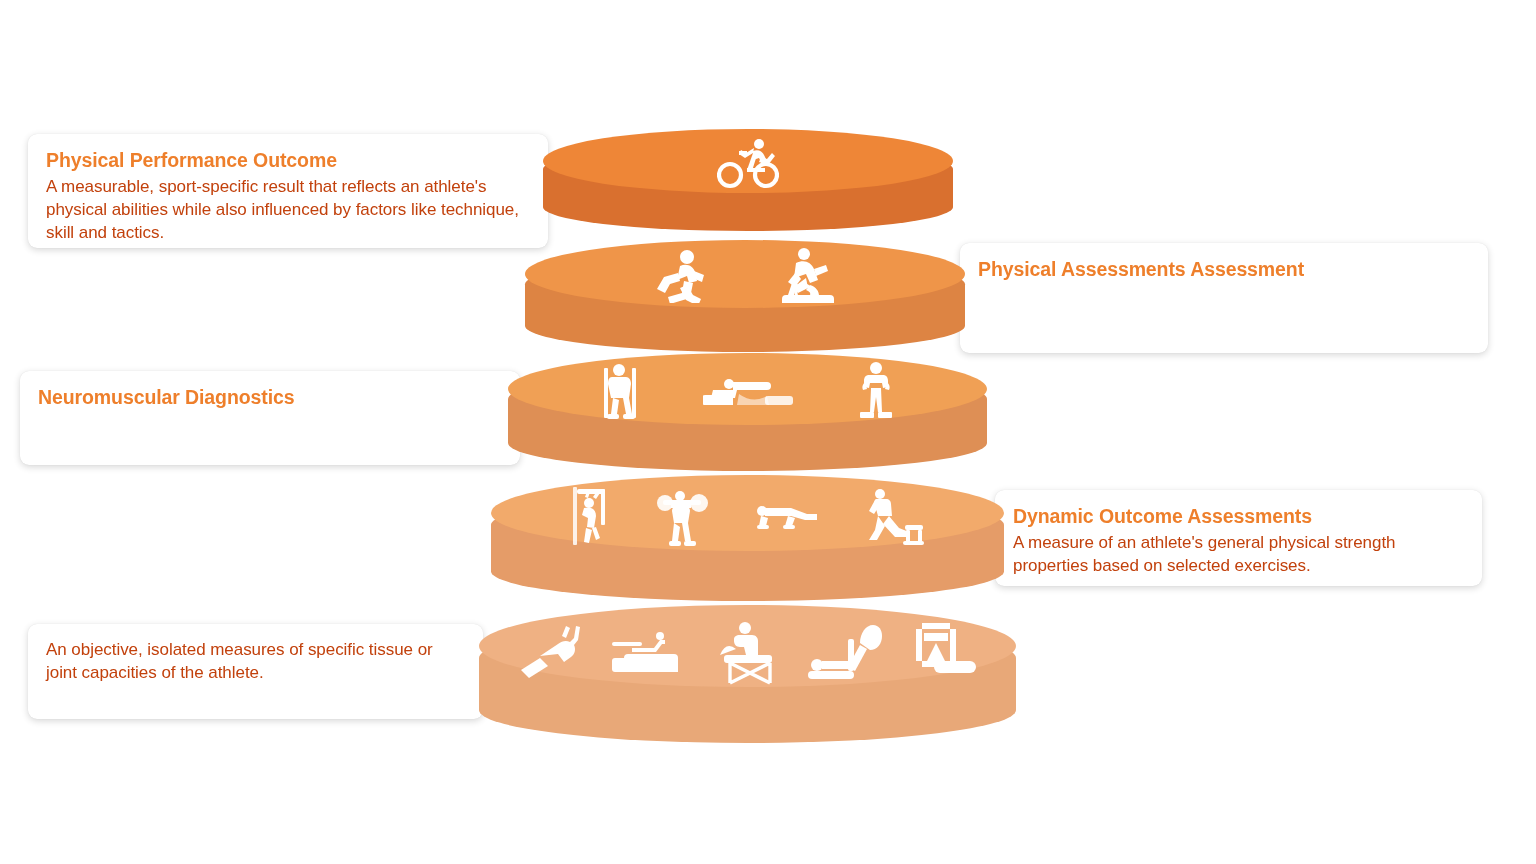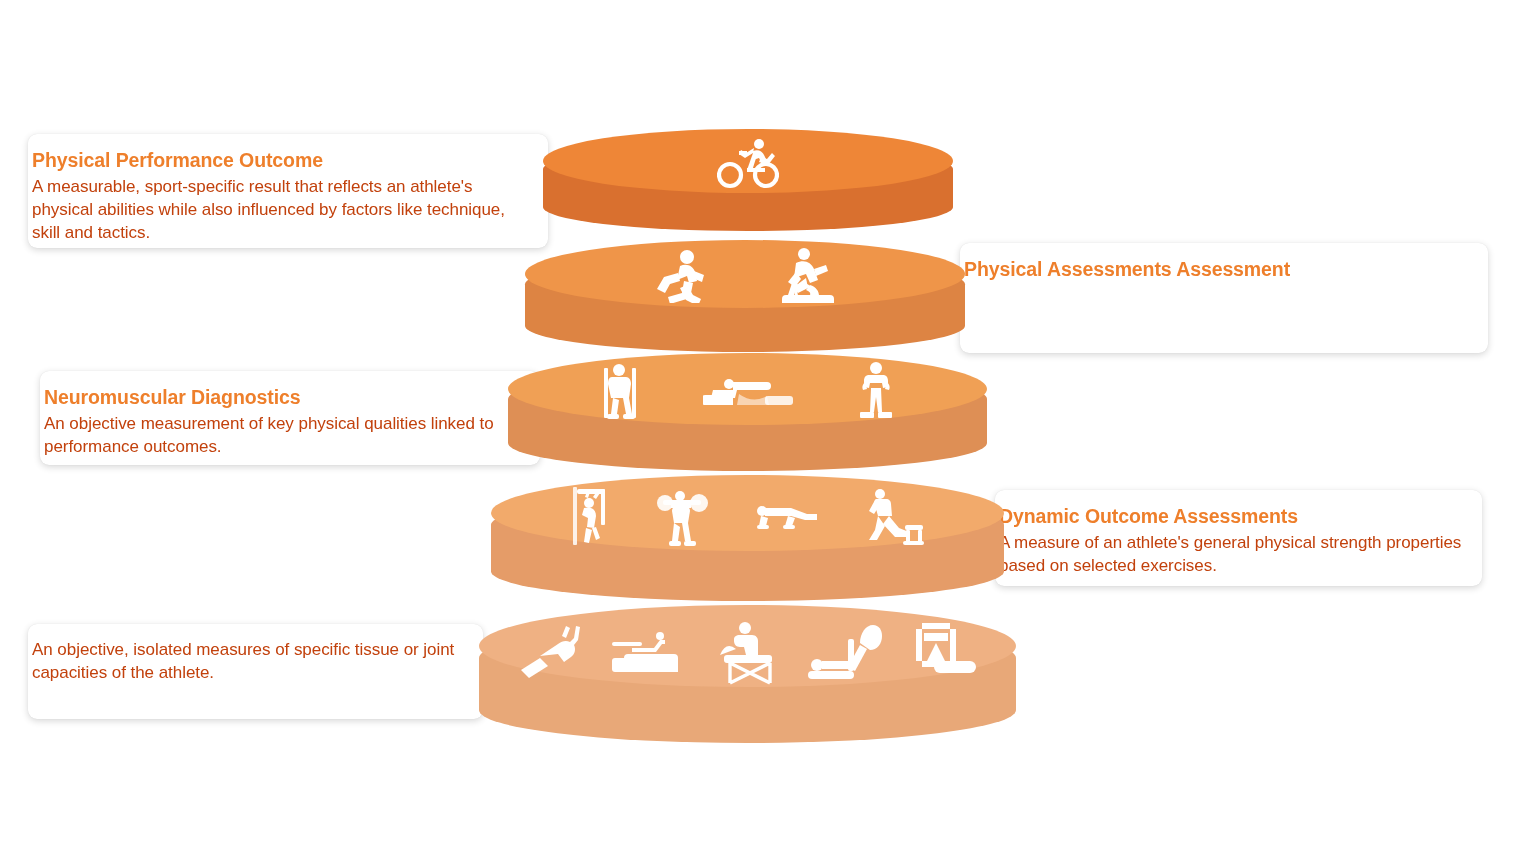--- a/index.html
+++ b/index.html
@@ -54,21 +54,21 @@
     fill: #ffffff;
   }
 
   
   .card {
     position: absolute;
     background: #ffffff;
     border-radius: 9px;
     box-shadow: 0 2px 7px rgba(0,0,0,0.16), 0 0 1px rgba(0,0,0,0.10);
     box-sizing: border-box;
-    padding: 14px 20px 16px 4px;
+    padding: 14px 20px 16px 18px;
   }
   .card.left  { z-index: 5; }
   .card.right { z-index: 5; }
 
   .card-title {
     color: #ee7f2b;
     font-size: 19.5px;
     font-weight: bold;
     line-height: 24px;
     margin: 0 0 3px 0;
@@ -89,23 +89,22 @@
 
   <div class="card left" style="left:28px; top:134px; width:520px; height:114px;">
     <p class="card-title">Physical Performance Outcome</p>
     <p class="card-desc">A measurable, sport-specific result that reflects an athlete's physical abilities while also influenced by factors like technique, skill and tactics.</p>
   </div>
 
   <div class="card right" style="left:960px; top:243px; width:528px; height:110px;">
     <p class="card-title">Physical Assessments Assessment</p>
   </div>
 
-  <div class="card left" style="left:40px; top:371px; width:500px; height:94px;">
+  <div class="card left" style="left:20px; top:371px; width:500px; height:94px;">
     <p class="card-title">Neuromuscular Diagnostics</p>
-    <p class="card-desc">An objective measurement of key physical qualities linked to performance outcomes.</p>
   </div>
 
   <div class="card right" style="left:995px; top:490px; width:487px; height:96px;">
     <p class="card-title">Dynamic Outcome Assessments</p>
     <p class="card-desc">A measure of an athlete's general physical strength properties based on selected exercises.</p>
   </div>
 
   <div class="card left" style="left:28px; top:624px; width:455px; height:95px;">
     <p class="card-desc">An objective, isolated measures of specific tissue or joint capacities of the athlete.</p>
   </div>

